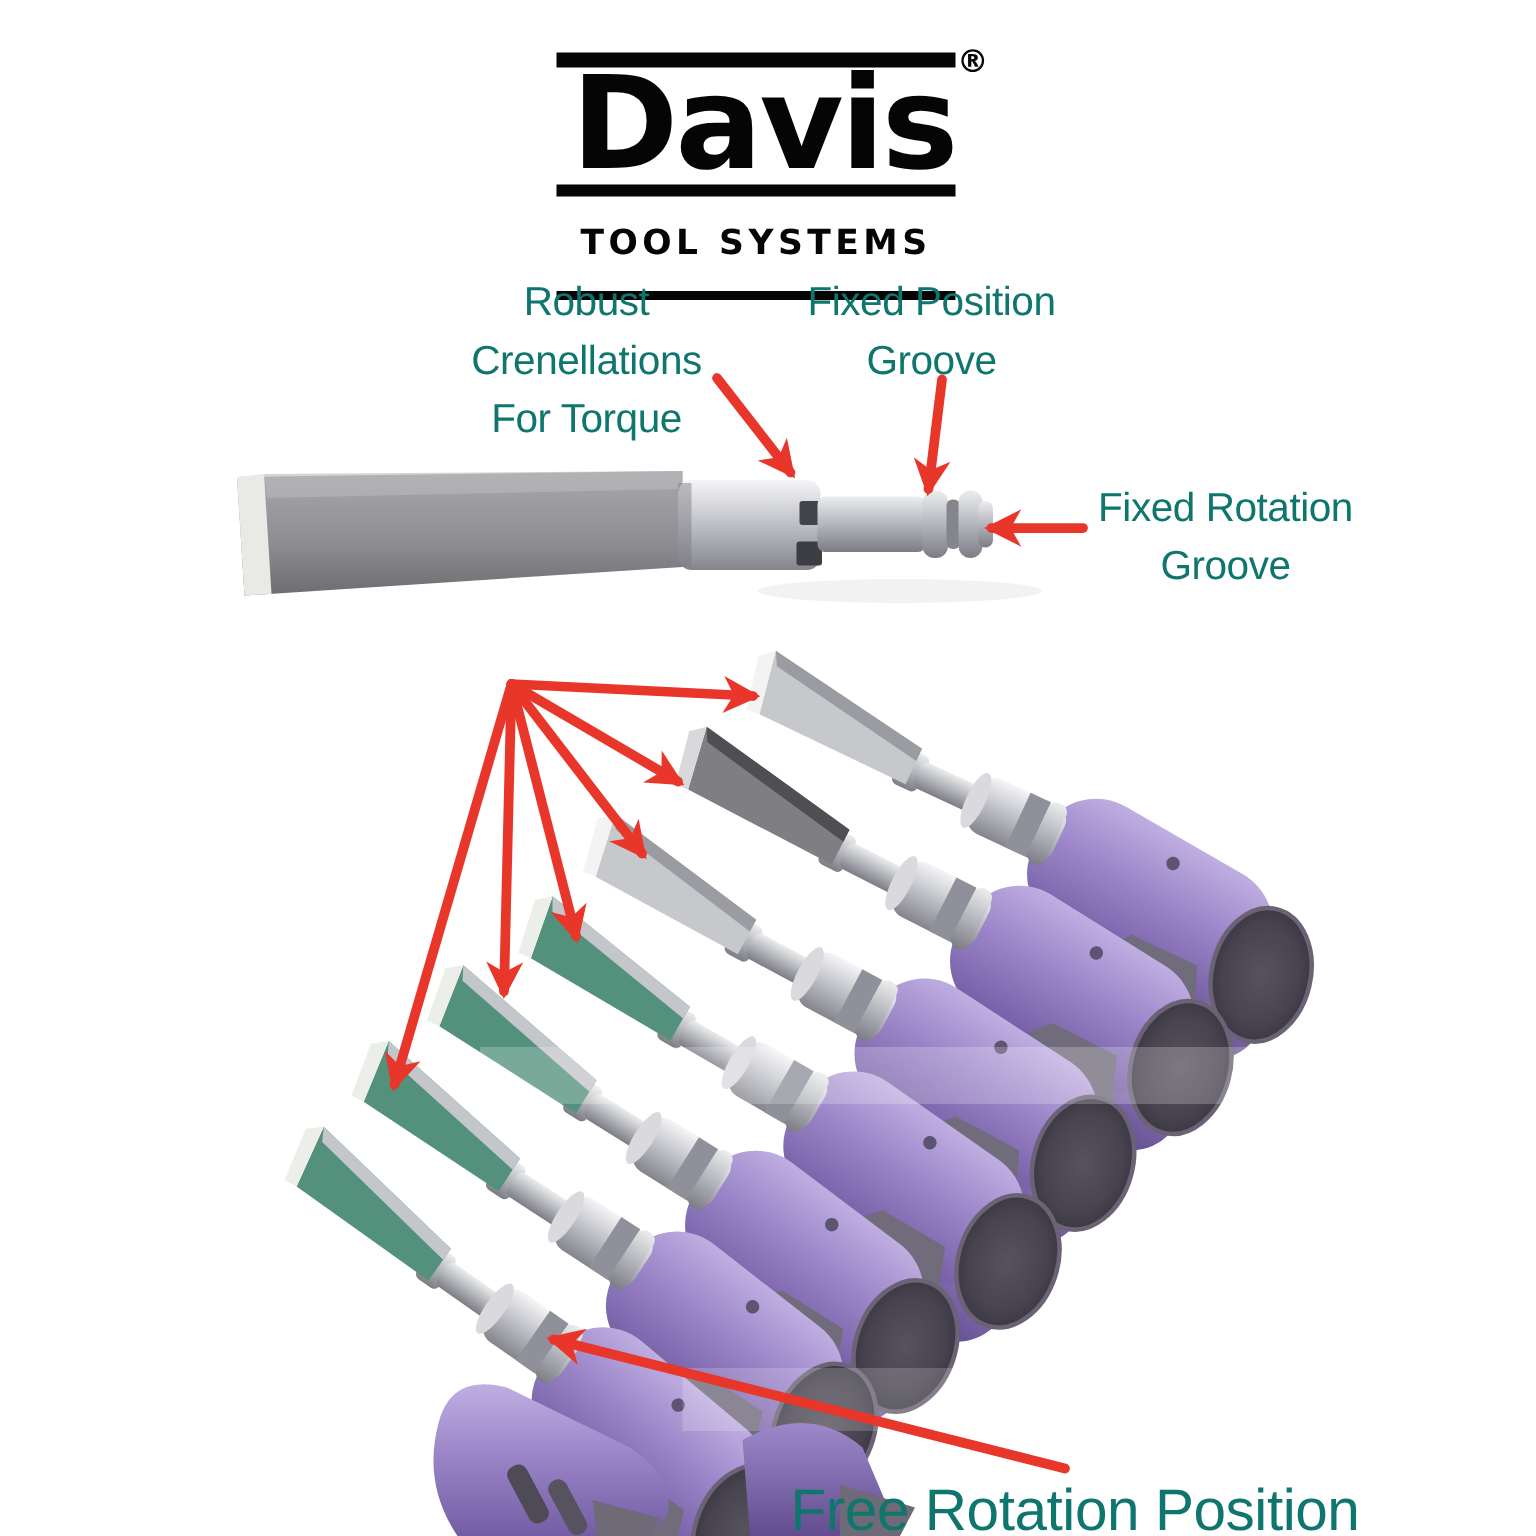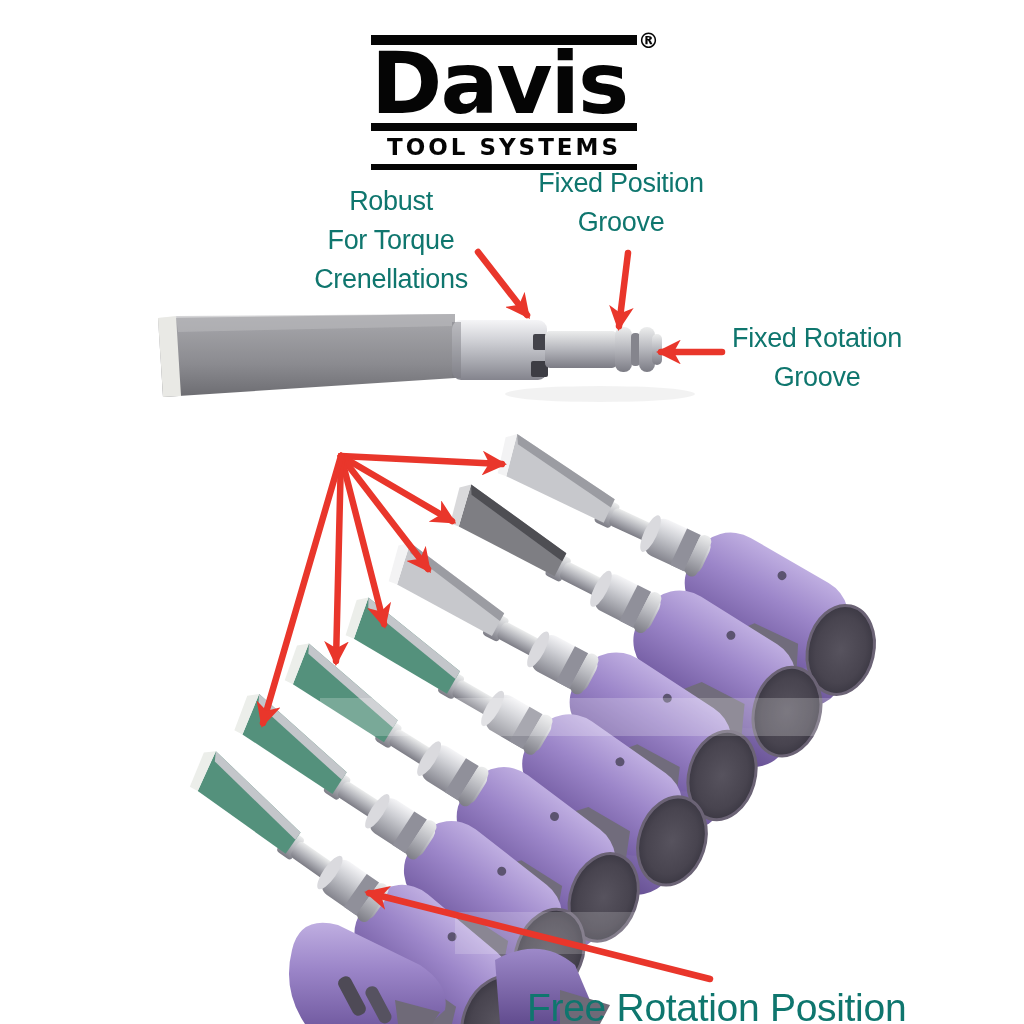--- a/index.html
+++ b/index.html
@@ -11,28 +11,28 @@
   .stage svg{position:absolute;left:0;top:0;}
   
   .logo{position:absolute;left:371px;top:35px;width:266px;color:#050505;}
   .logo-bar{background:#050505;width:100%;}
   .bar-top{height:10px;position:relative;}
   .bar-mid{height:8px;}
   .bar-bot{height:6px;}
   .logo-reg{position:absolute;right:-22px;top:-6px;font-size:21px;font-weight:bold;
     font-family:"DejaVu Sans",sans-serif;}
   .logo-name{font-family:"DejaVu Sans",sans-serif;font-weight:bold;font-size:86px;
-    line-height:70px;text-align:left;letter-spacing:-2px;padding:3px 0 5px 0;white-space:nowrap;}
+    line-height:70px;text-align:right;letter-spacing:-2px;padding:3px 0 5px 0;white-space:nowrap;}
   .logo-tagline{font-family:"DejaVu Sans",sans-serif;font-weight:bold;font-size:23px;
-    line-height:25px;text-align:center;letter-spacing:3px;padding:4px 0;white-space:nowrap;}
+    line-height:25px;text-align:center;letter-spacing:3px;padding:19px 0;white-space:nowrap;}
   
   .callout{position:absolute;text-align:center;font-weight:normal;font-size:27px;
     line-height:39px;letter-spacing:-0.3px;color:#0f766e;}
   #co-cren {left:280px;top:182px;width:222px;}
-  #co-fixed{left:512px;top:164px;width:218px;}
+  #co-fixed{left:512px;top:182px;width:218px;}
   #co-freeg{left:708px;top:319px;width:218px;}
   #co-six  {left:165px;top:417px;width:336px;font-size:29px;white-space:nowrap;}
   #co-freep{left:527px;top:988px;width:360px;font-size:39px;white-space:nowrap;}
   
   .arrow{stroke:#e9362b;stroke-width:6.5;fill:none;stroke-linecap:round;}
 </style>
 </head>
 <body>
 
 <div class="stage">
@@ -156,22 +156,22 @@
       <span class="logo-reg">®</span>
     </div>
     <div class="logo-name">Davis</div>
     <div class="logo-bar bar-mid"></div>
     <div class="logo-tagline">TOOL SYSTEMS</div>
     <div class="logo-bar bar-bot"></div>
   </div>
 
   <div class="callout" id="co-cren">
     <div>Robust</div>
+    <div>Crenellations</div>
     <div>For Torque</div>
-    <div>Crenellations</div>
   </div>
   <div class="callout" id="co-fixed">
     <div>Fixed Position</div>
     <div>Groove</div>
   </div>
   <div class="callout" id="co-freeg">
     <div>Fixed Rotation</div>
     <div>Groove</div>
   </div>
   <div class="callout" id="co-freep">Free Rotation Position</div>

